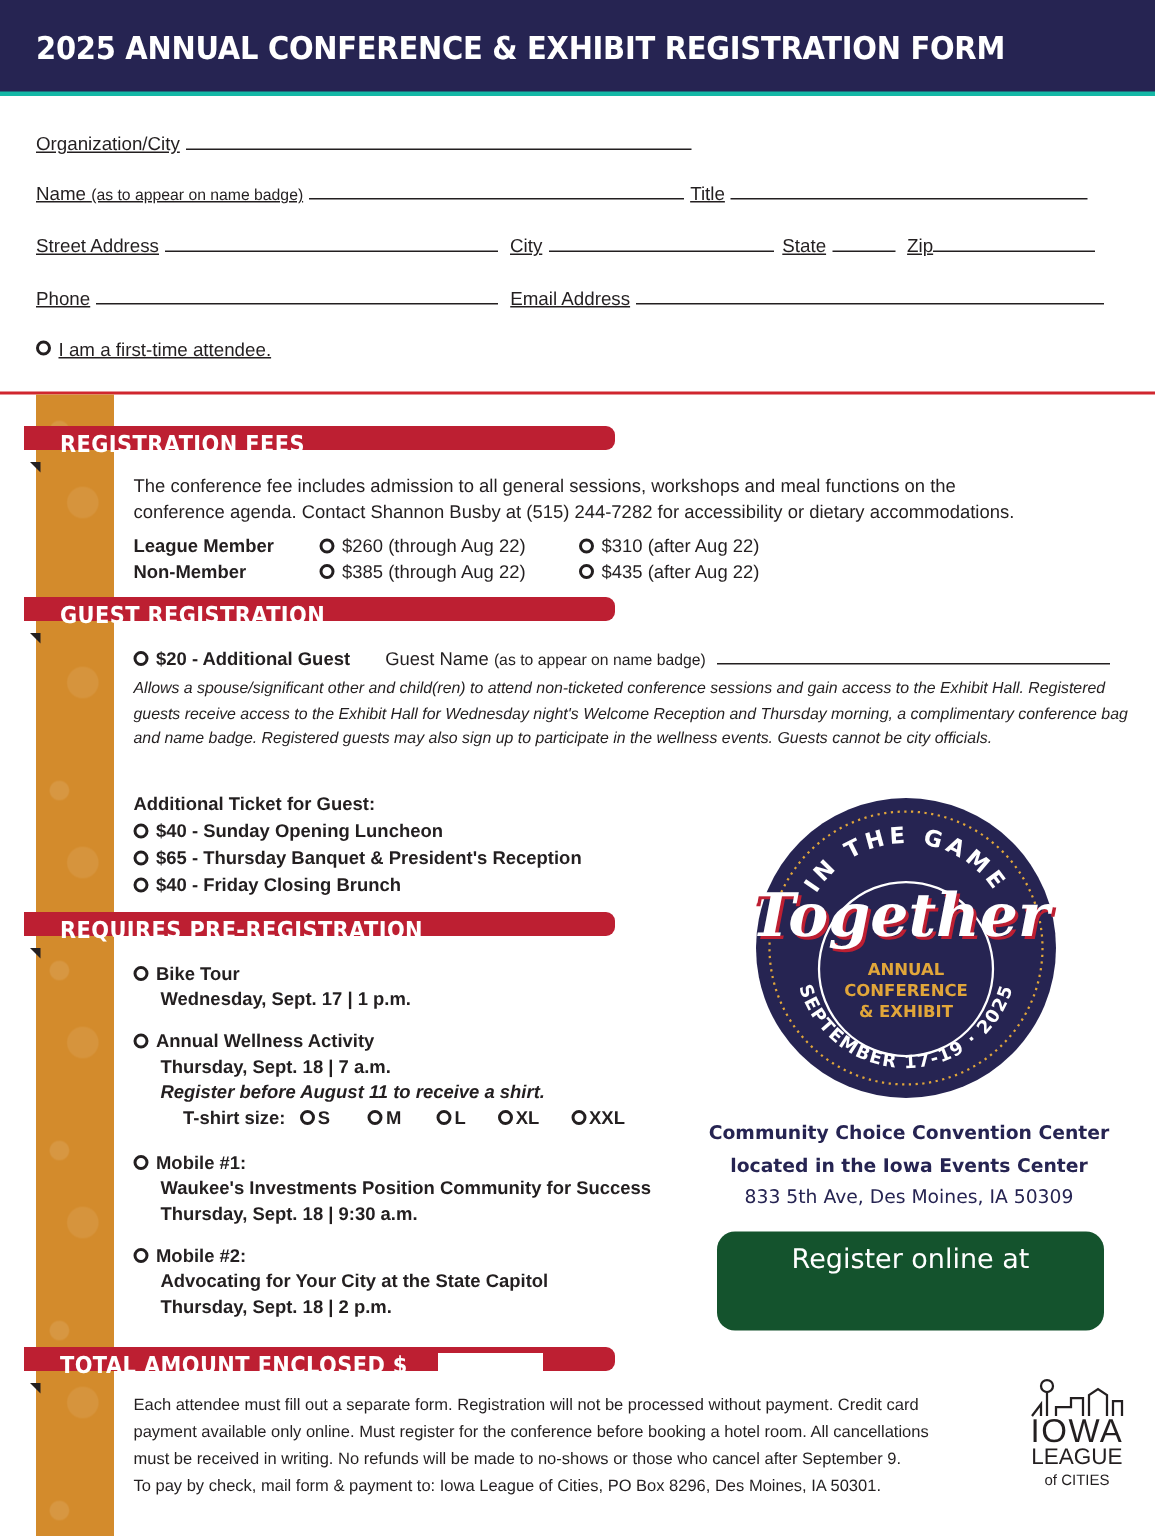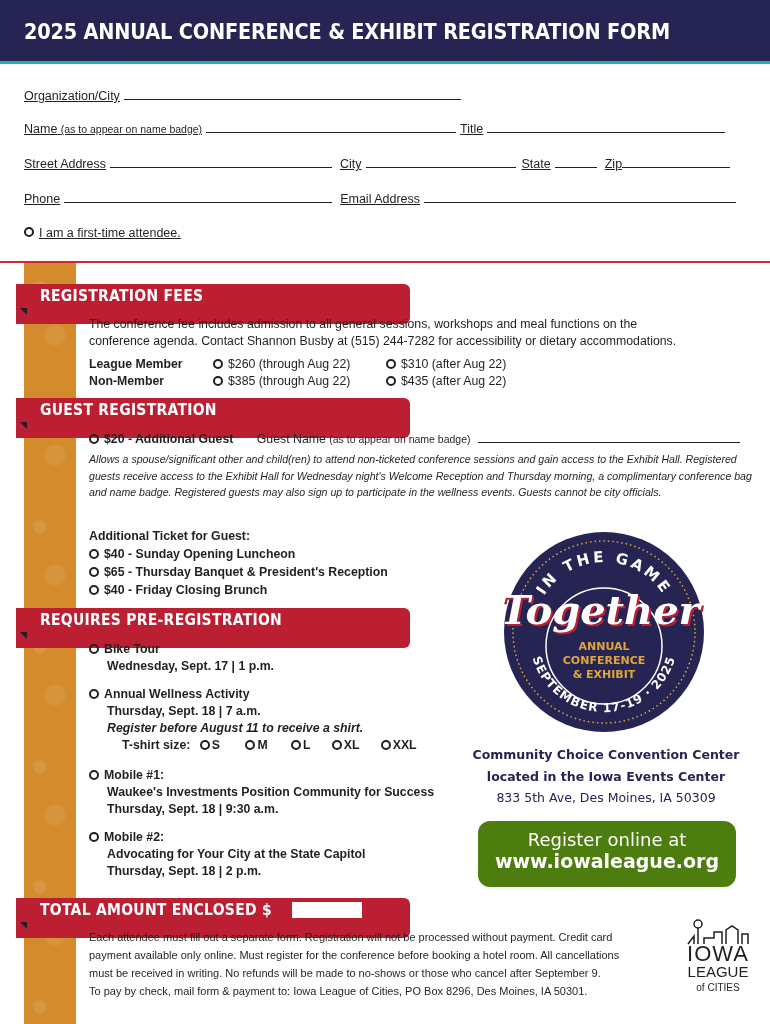--- a/index.html
+++ b/index.html
@@ -9,33 +9,33 @@
 
   .field-row { position: absolute; left: 24px; font-size: 12.5px; display: flex; align-items: baseline; white-space: nowrap; text-decoration: underline; }
   .field-label small { font-size: 10.5px; }
   .blank { display: inline-block; border-bottom: 1px solid #231f20; height: 10px; margin-left: 4px; }
   .radio { display: inline-block; width: 10px; height: 10px; border: 2px solid #231f20; border-radius: 50%; vertical-align: -1px; margin-right: 5px; }
 
   .redline { position: absolute; left: 0; top: 261px; width: 770px; height: 2px; background: #d0262e; }
   .strip { position: absolute; left: 24px; top: 263px; width: 52px; height: 761px; background: #d38b2c; }
   .strip::before { content: ""; position: absolute; inset: 0; background: radial-gradient(circle at 30% 20%, rgba(255,255,255,0.10) 0 6px, transparent 7px), radial-gradient(circle at 60% 60%, rgba(255,255,255,0.08) 0 10px, transparent 11px); background-size: 52px 120px; }
 
-  .banner { position: absolute; left: 16px; height: 40px; background: #bd1f32; border-radius: 0 6px 6px 0; color: #fff; font-family: "DejaVu Sans", sans-serif; font-weight: bold; font-size: 15.5px; letter-spacing: 0.3px; padding-left: 24px; line-height: 24px; white-space: nowrap; }
+  .banner { position: absolute; left: 16px; height: 16px; background: #bd1f32; border-radius: 0 6px 6px 0; color: #fff; font-family: "DejaVu Sans", sans-serif; font-weight: bold; font-size: 15.5px; letter-spacing: 0.3px; padding-left: 24px; line-height: 24px; white-space: nowrap; }
   .banner::after { content: ""; position: absolute; left: 4px; top: 24px; width: 0; height: 0; border-top: 7px solid #231f20; border-left: 7px solid transparent; }
   .banner .bt { display: inline-block; transform: scaleX(0.9); transform-origin: left center; }
   .total-box { position: absolute; left: 276px; top: 4px; width: 70px; height: 16px; background: #fff; }
 
   .txt { position: absolute; font-size: 12.3px; line-height: 17px; white-space: nowrap; }
   .b { font-weight: bold; }
   .it { font-style: italic; }
   .guest-desc { position: absolute; left: 89px; top: 451px; width: 665px; font-size: 10.6px; line-height: 16.5px; font-style: italic; }
 
   .logo-badge { position: absolute; left: 500px; top: 528px; width: 208px; height: 208px; }
   .venue { position: absolute; left: 466px; width: 280px; text-align: center; color: #262452; font-family: "DejaVu Sans", sans-serif; font-size: 12.5px; white-space: nowrap; }
-  .register-btn { position: absolute; left: 478px; top: 821px; width: 258px; height: 66px; background: #4d7c0f; border-radius: 12px; color: #fff; text-align: center; font-family: "DejaVu Sans", sans-serif; }
+  .register-btn { position: absolute; left: 478px; top: 821px; width: 258px; height: 66px; background: #14532d; border-radius: 12px; color: #fff; text-align: center; font-family: "DejaVu Sans", sans-serif; }
   .register-btn .l1 { font-size: 18px; padding-top: 8px; }
   .register-btn .l2 { font-size: 19px; font-weight: bold; }
 
   .footer-text { position: absolute; left: 89px; top: 928px; width: 580px; font-size: 11px; line-height: 18px; }
   .ilc-logo { position: absolute; left: 684px; top: 918px; width: 68px; height: 92px; text-align: center; color: #231f20; }
   .ilc-logo .w1 { font-size: 22px; line-height: 20px; letter-spacing: 1px; margin-top: 26px; }
   .ilc-logo .w2 { font-size: 15px; line-height: 16px; }
   .ilc-logo .w3 { font-size: 10px; line-height: 16px; }
 </style>
 </head>
@@ -157,21 +157,20 @@
     </text>
   </svg>
 </div>
 
 <div class="venue b" style="top:747px">Community Choice Convention Center</div>
 <div class="venue b" style="top:769px">located in the Iowa Events Center</div>
 <div class="venue" style="top:790px">833 5th Ave, Des Moines, IA 50309</div>
 
 <div class="register-btn">
   <div class="l1">Register online at</div>
-  <div class="l2">www.iowaleague.org</div>
 </div>
 
 <div class="banner" style="top:898px;width:394px">
   <span class="bt">TOTAL AMOUNT ENCLOSED $</span>
   <span class="total-box"></span>
 </div>
 
 <div class="footer-text">
   <div>Each attendee must fill out a separate form. Registration will not be processed without payment. Credit card</div>
   <div>payment available only online. Must register for the conference before booking a hotel room. All cancellations</div>

